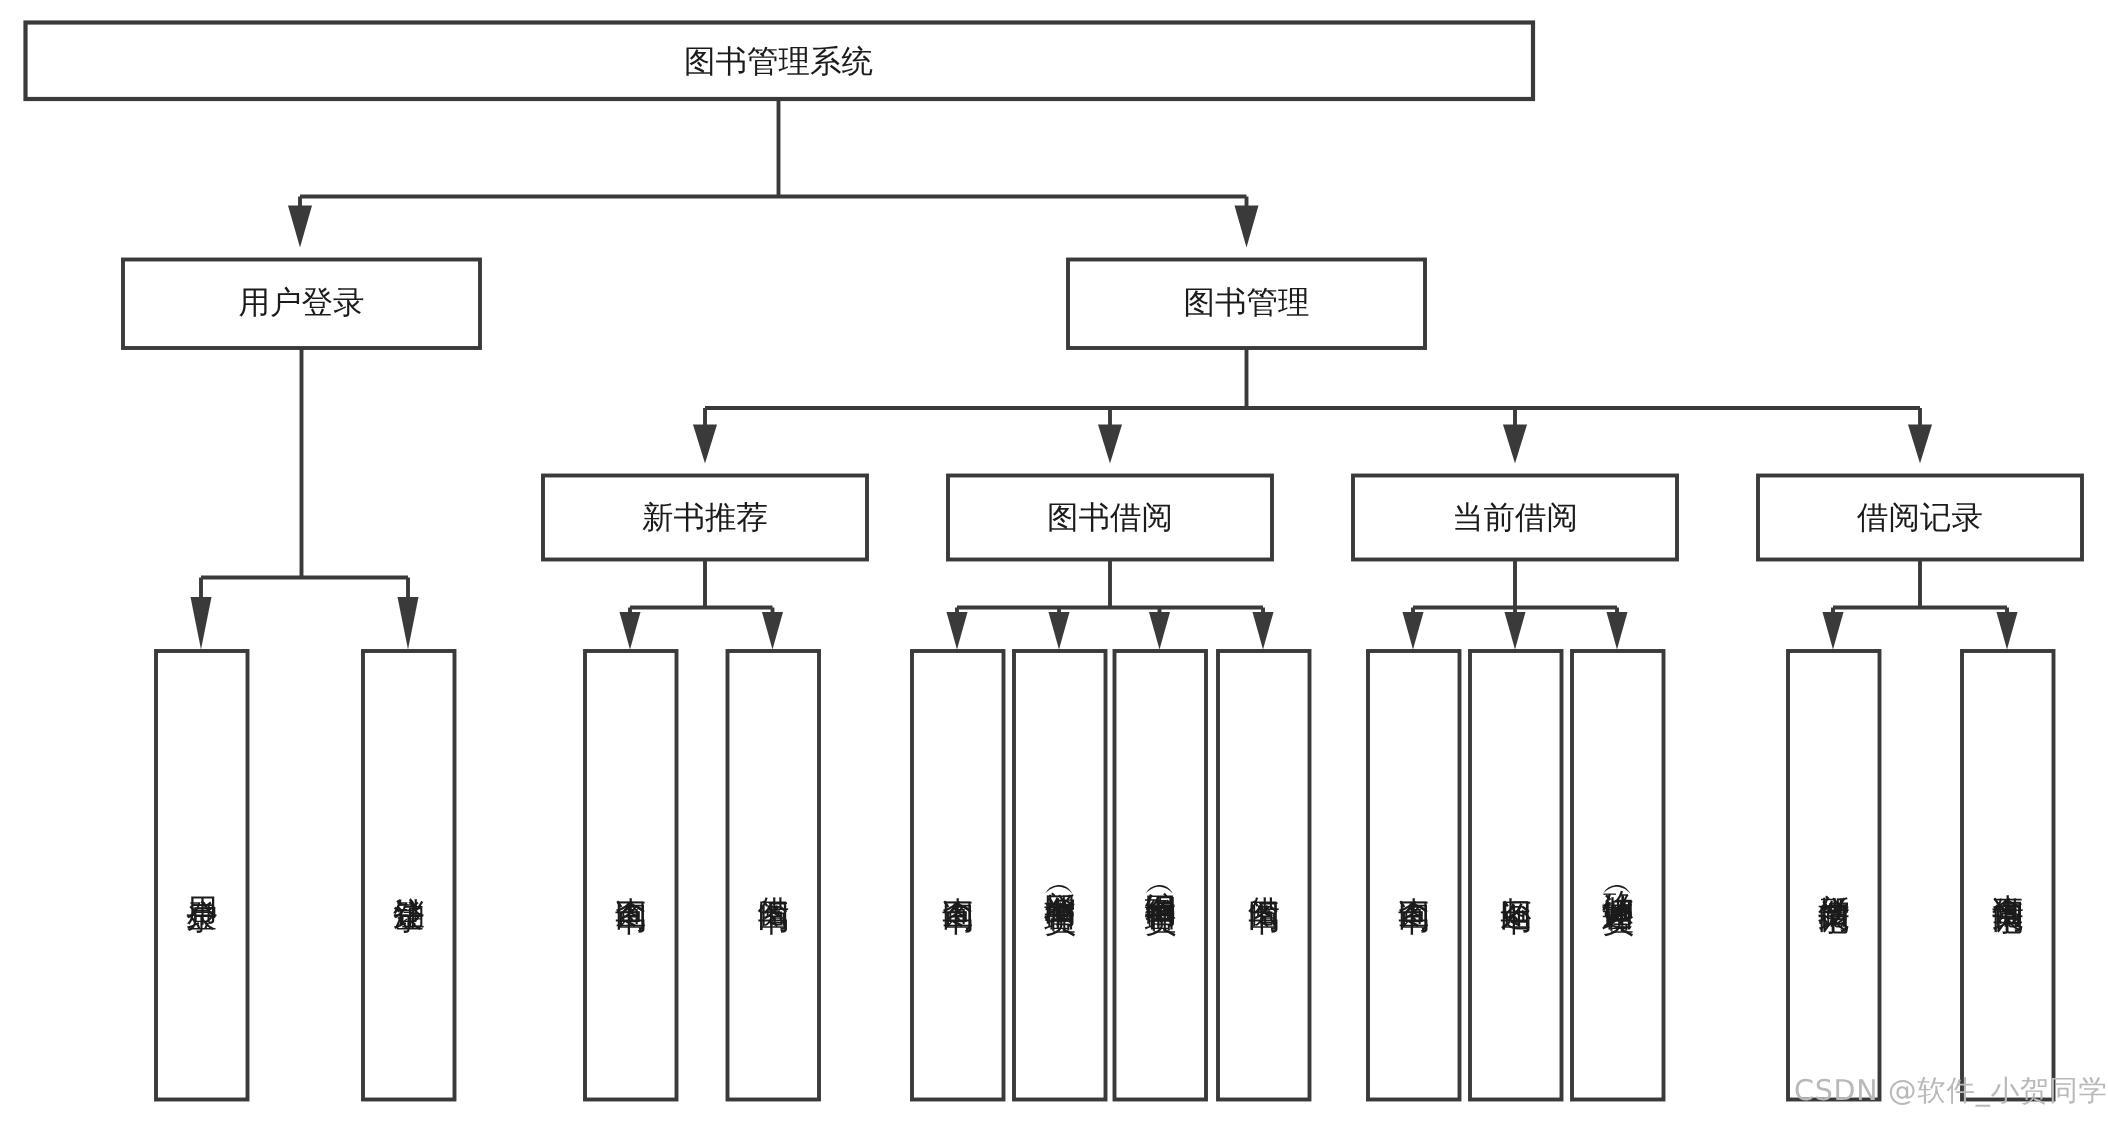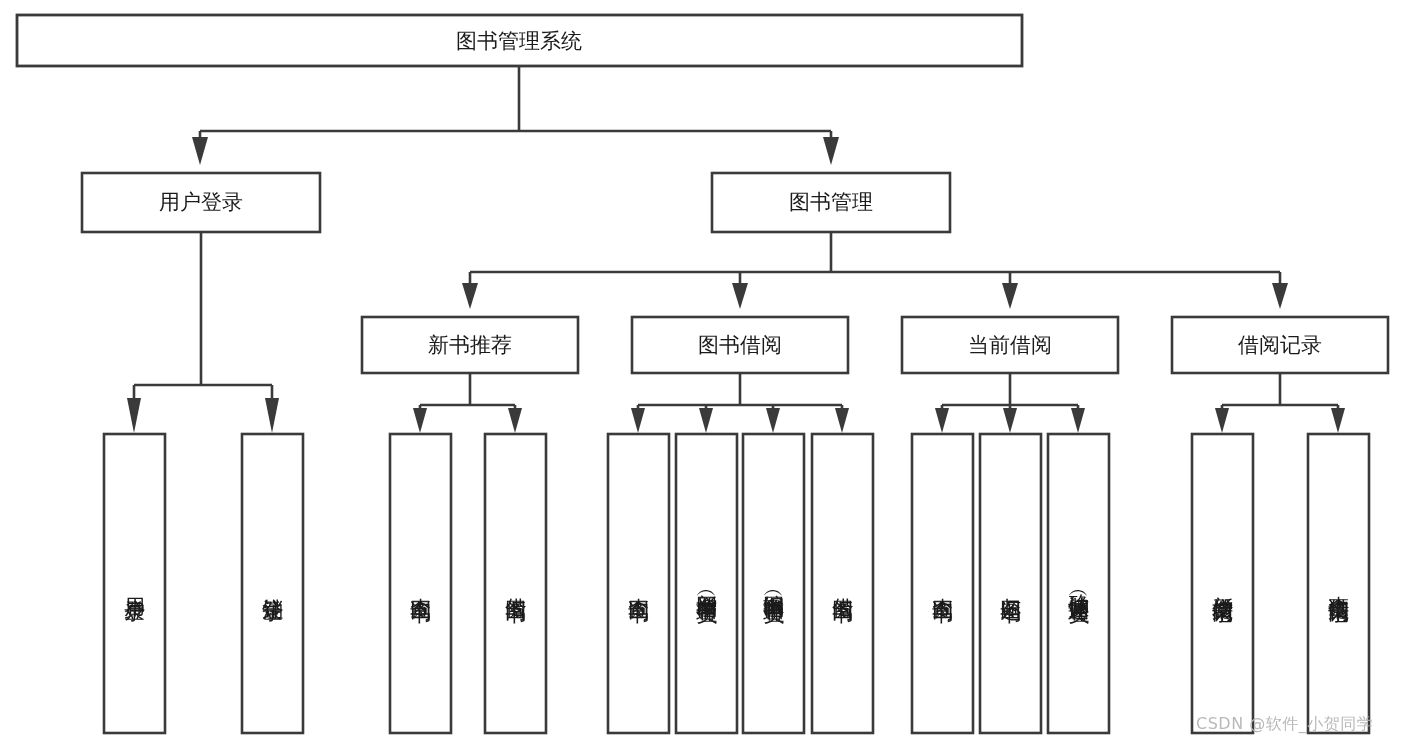--- a/index.html
+++ b/index.html
@@ -70,21 +70,21 @@
   }
   .leaf-wrap {
     position: absolute;
     display: flex;
     align-items: center;
     justify-content: center;
   }
   .watermark {
     position: absolute;
     font-family: "DejaVu Sans", "Liberation Sans", sans-serif;
-    font-size: 16px;
+    font-size: 19px;
     color: #b9b9b9;
     white-space: nowrap;
     letter-spacing: 0.5px;
   }
 </style>
 </head>
 <body>
 
 <div id="diagram-root">
 

